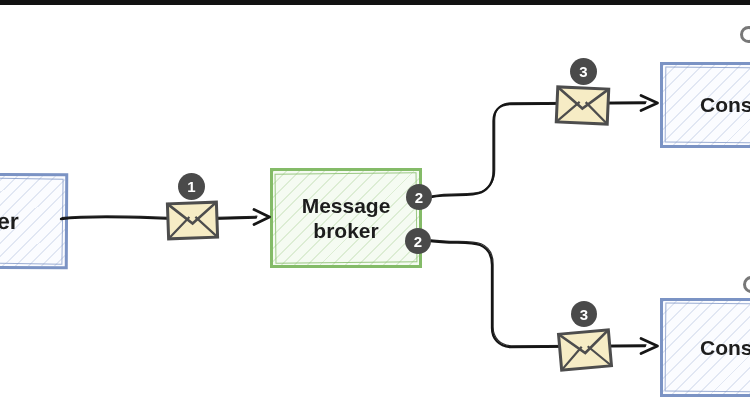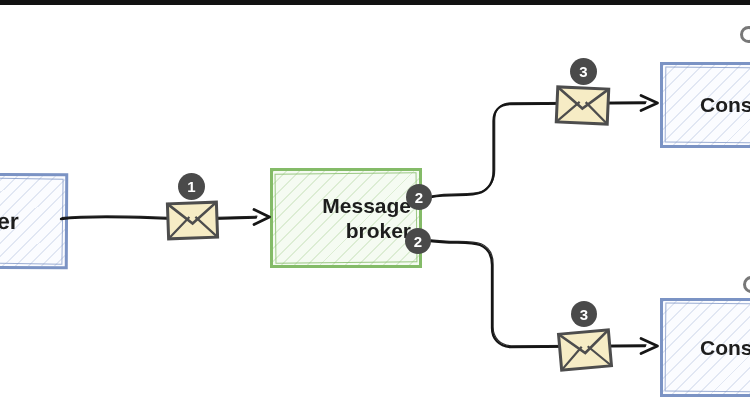--- a/index.html
+++ b/index.html
@@ -42,21 +42,21 @@
   .node-blue .inner-stroke { border: 1.5px solid rgba(123,147,196,0.75); transform: rotate(0.5deg); }
   .node-green {
     border: 3px solid #84bb68;
     background:
       repeating-linear-gradient(135deg, rgba(132,187,104,0.22) 0px, rgba(132,187,104,0.22) 1.4px, rgba(0,0,0,0) 1.4px, rgba(0,0,0,0) 9px),
       #f5fbf2;
   }
   .node-green .inner-stroke { border: 1.5px solid rgba(132,187,104,0.8); transform: rotate(-0.6deg); }
 
   .producer   { left: -38px; top: 173px; width: 106px; height: 96px; font-size: 23px; padding-right: 14px; transform: rotate(0.3deg); }
-  .broker     { left: 270px; top: 168px; width: 152px; height: 100px; font-size: 21px; line-height: 25px; text-align: right; padding: 0 8px; }
+  .broker     { left: 270px; top: 168px; width: 152px; height: 100px; font-size: 21px; line-height: 25px; text-align: center; padding: 0 8px; }
   .consumer-top    { left: 660px; top: 62px;  width: 122px; height: 86px;  font-size: 21px; justify-content: flex-start; padding-left: 37px; }
   .consumer-bottom { left: 660px; top: 298px; width: 122px; height: 99px;  font-size: 21px; justify-content: flex-start; padding-left: 37px; }
 
   
   .wires { position: absolute; left: 0; top: 0; z-index: 2; }
 
   
   .badge {
     position: absolute;
     width: 26px; height: 26px;

